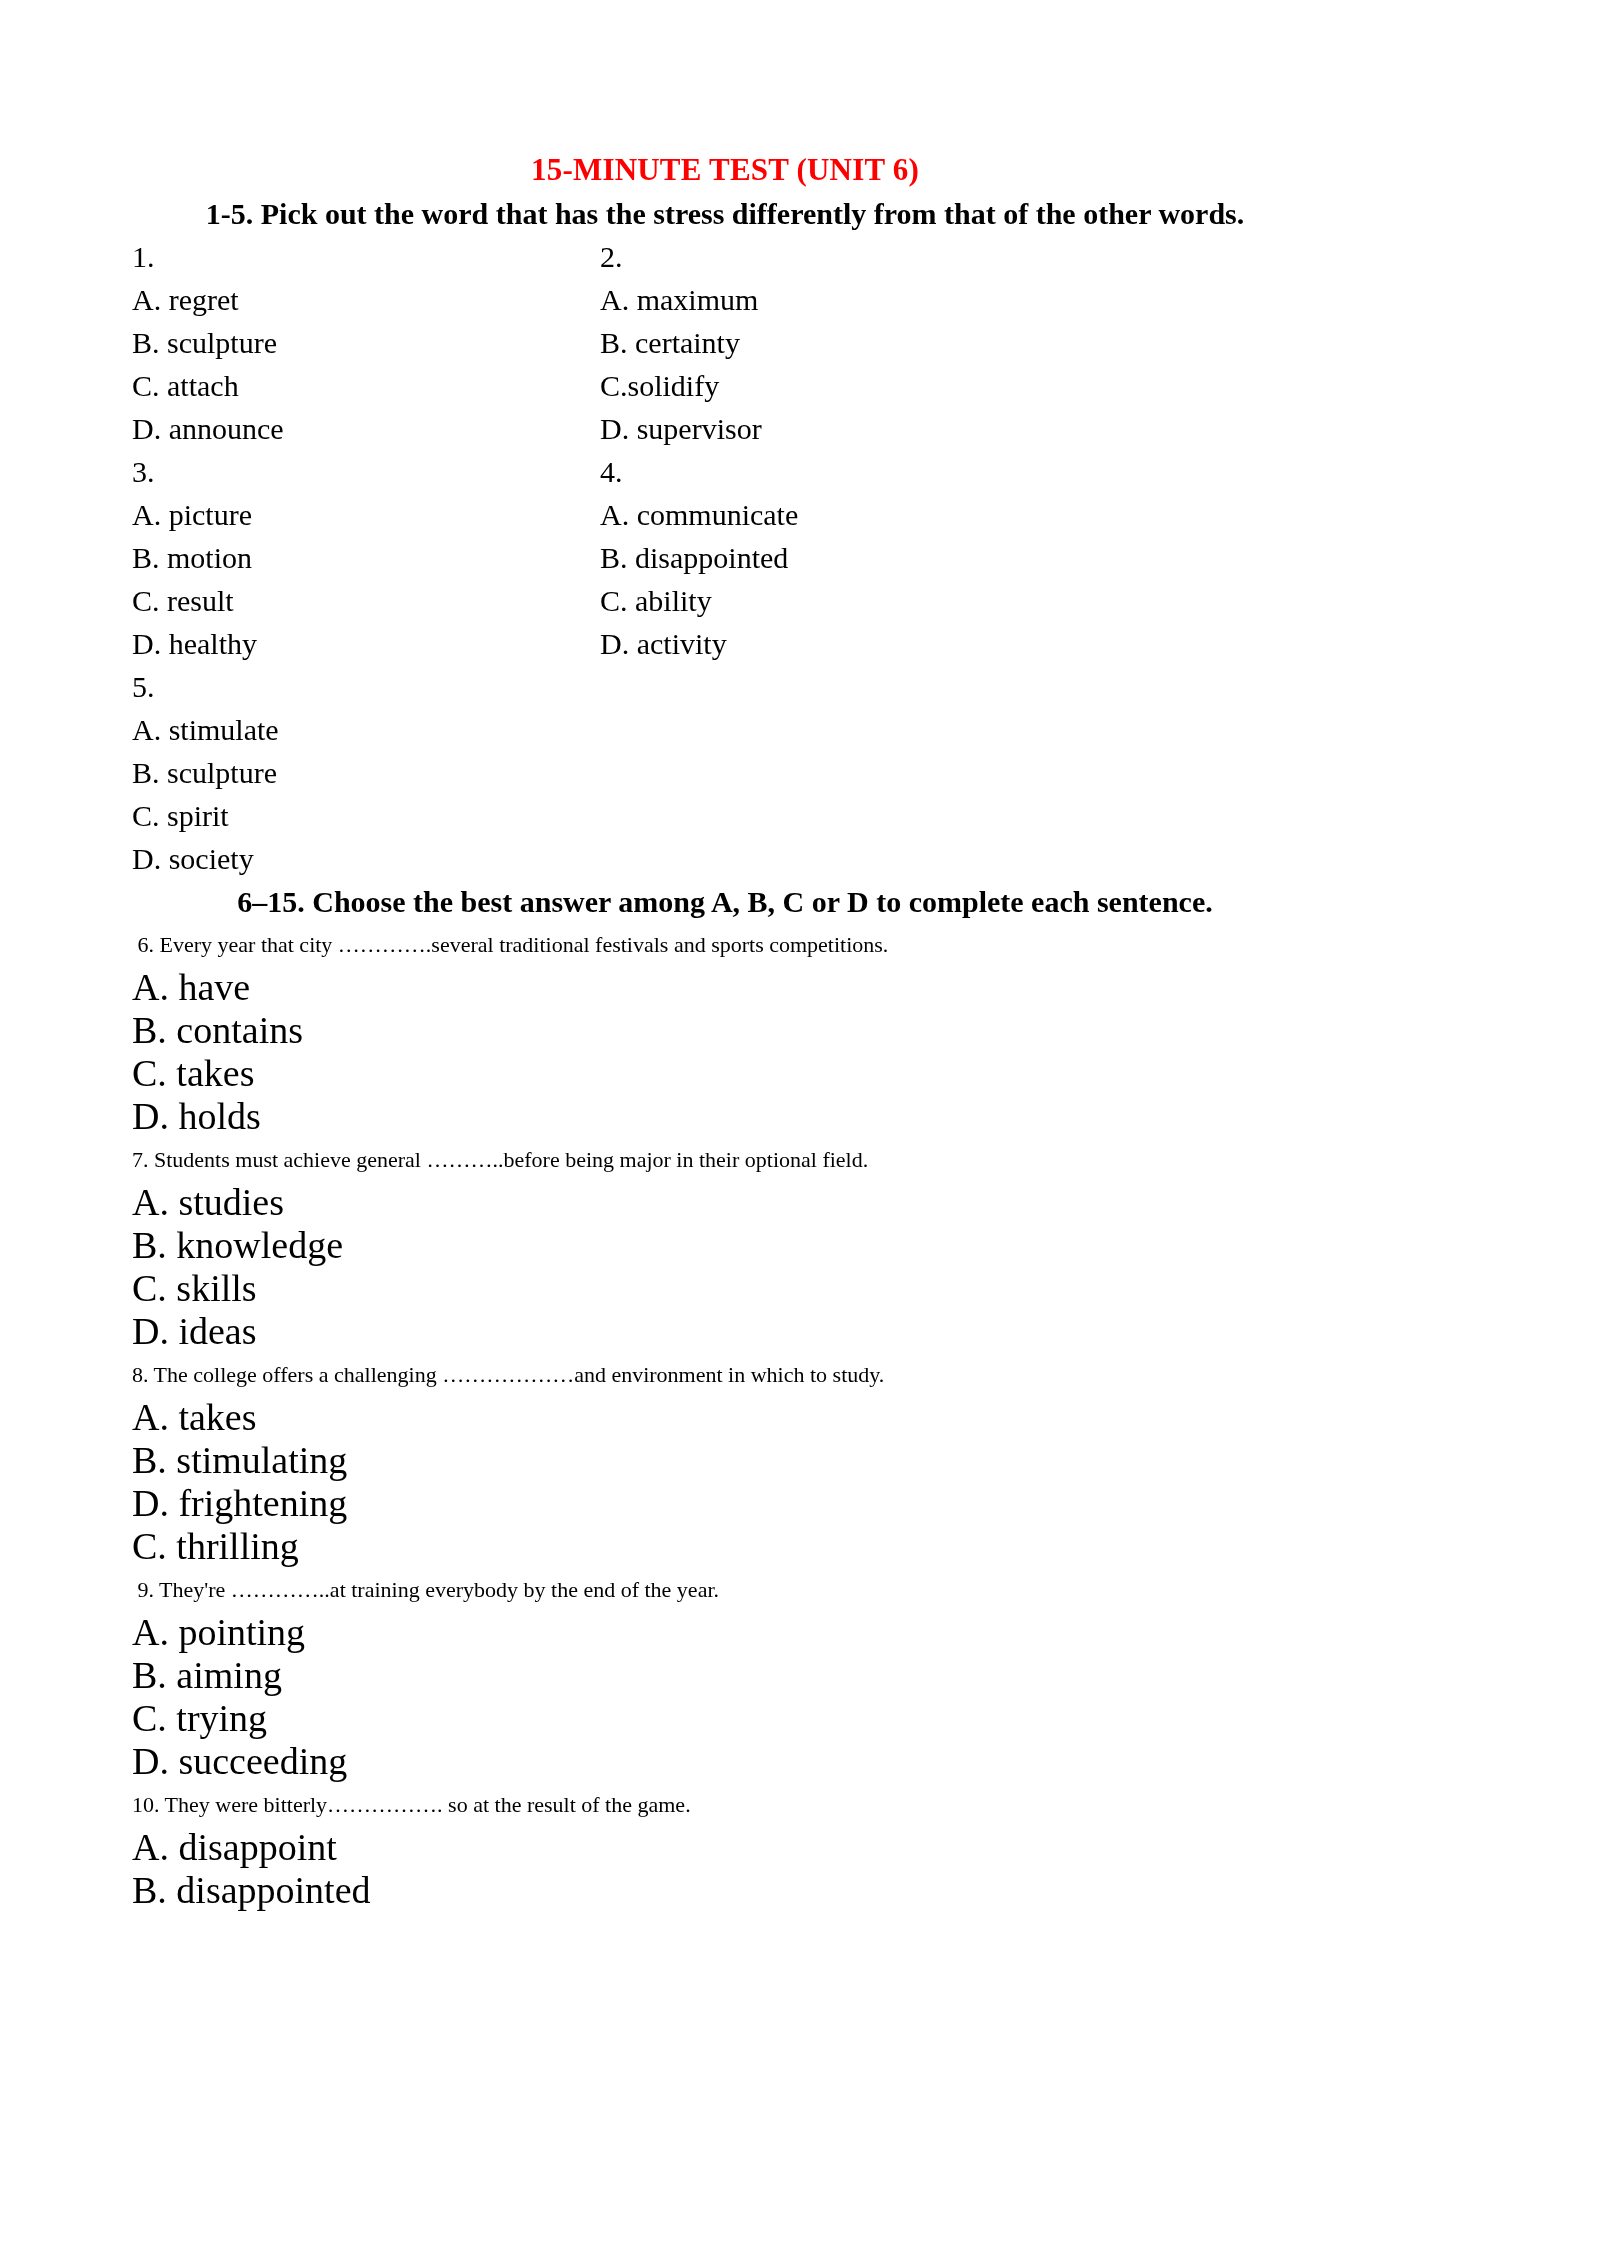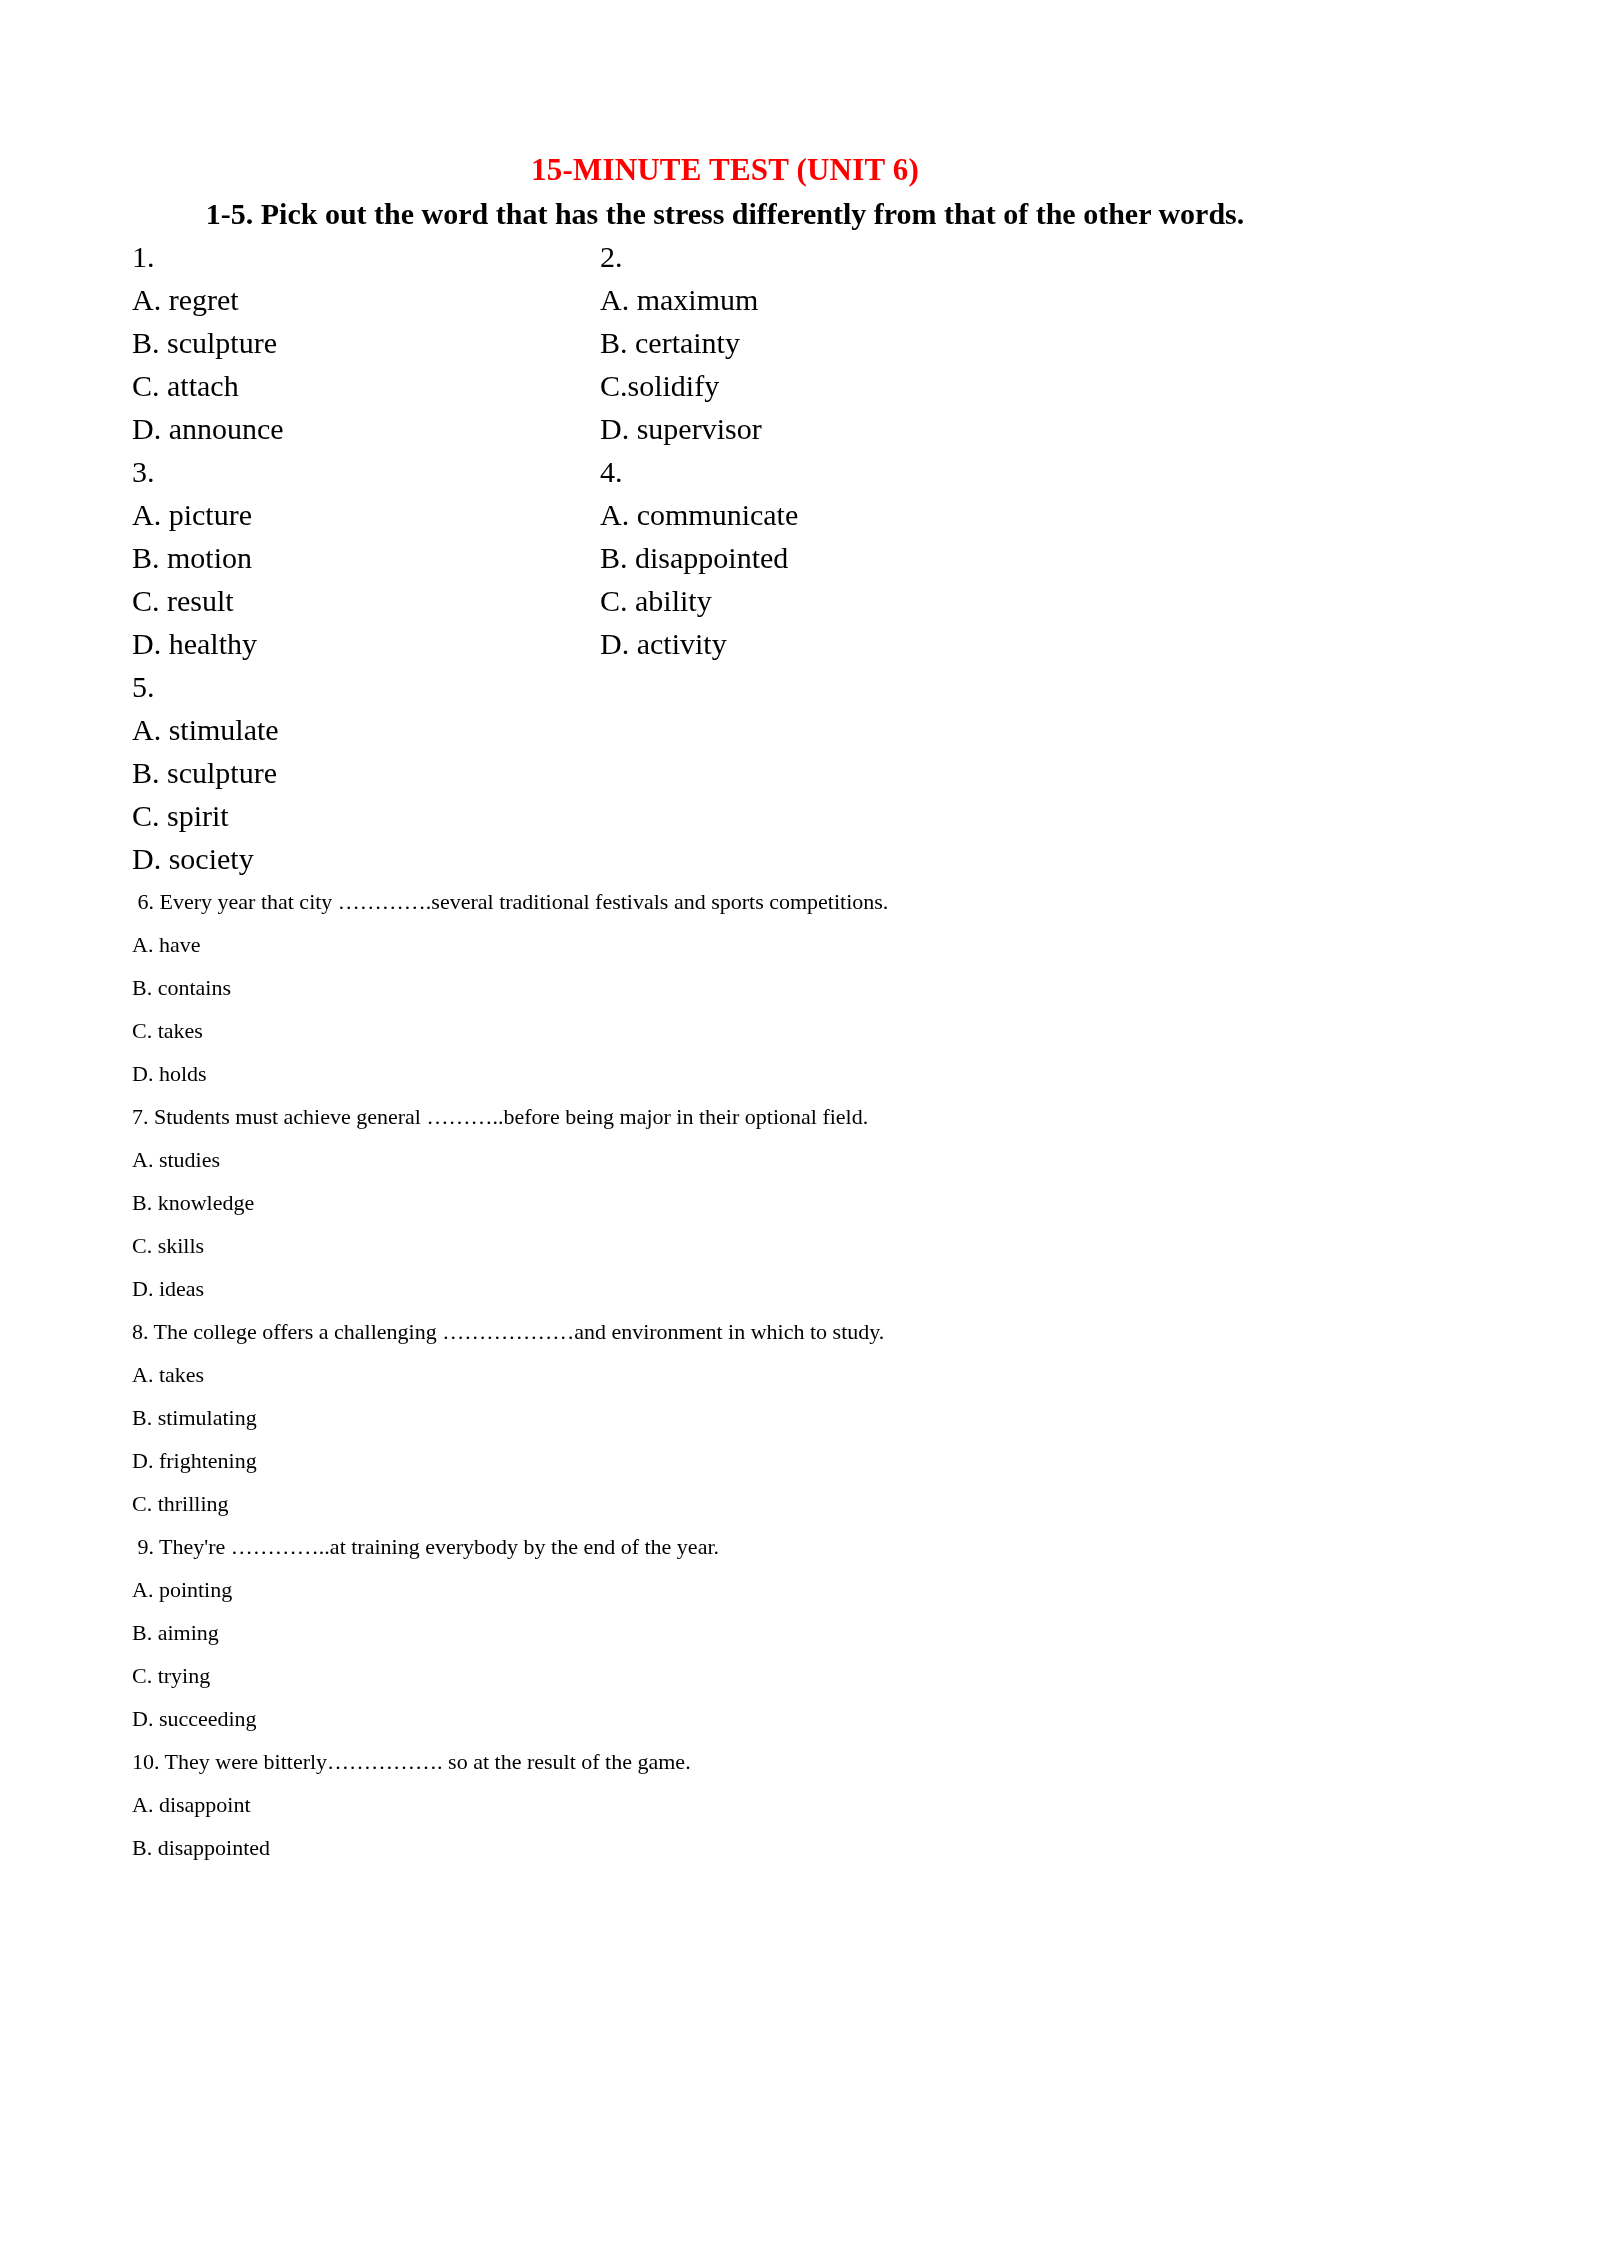--- a/index.html
+++ b/index.html
@@ -44,21 +44,21 @@
   .section-heading {
     font-weight: bold;
     font-size: 30px;
     line-height: 43px;
     margin: 0;
     width: 1186px;
     text-align: center;
   }
 
   .line {
-    font-size: 22px;
+    font-size: 38px;
     line-height: 43px;
     margin: 0;
     white-space: pre-wrap;
   }
 
   
   .dual {
     position: relative;
     font-size: 30px;
     line-height: 43px;
@@ -140,20 +140,21 @@
         <span class="col-right">D. activity</span>
       </div>
 
       <div class="single">5.</div>
       <div class="single">A. stimulate</div>
       <div class="single">B. sculpture</div>
       <div class="single">C. spirit</div>
       <div class="single">D. society</div>
     </div>
 
+    <div class="section-heading">6–15. Choose the best answer among A, B, C or D to complete each sentence.</div>
 
     <div>
 
       <div>
         <div class="q-line"> 6. Every year that city ………….several traditional festivals and sports competitions.</div>
         <div class="line">A. have</div>
         <div class="line">B. contains</div>
         <div class="line">C. takes</div>
         <div class="line">D. holds</div>
       </div>

